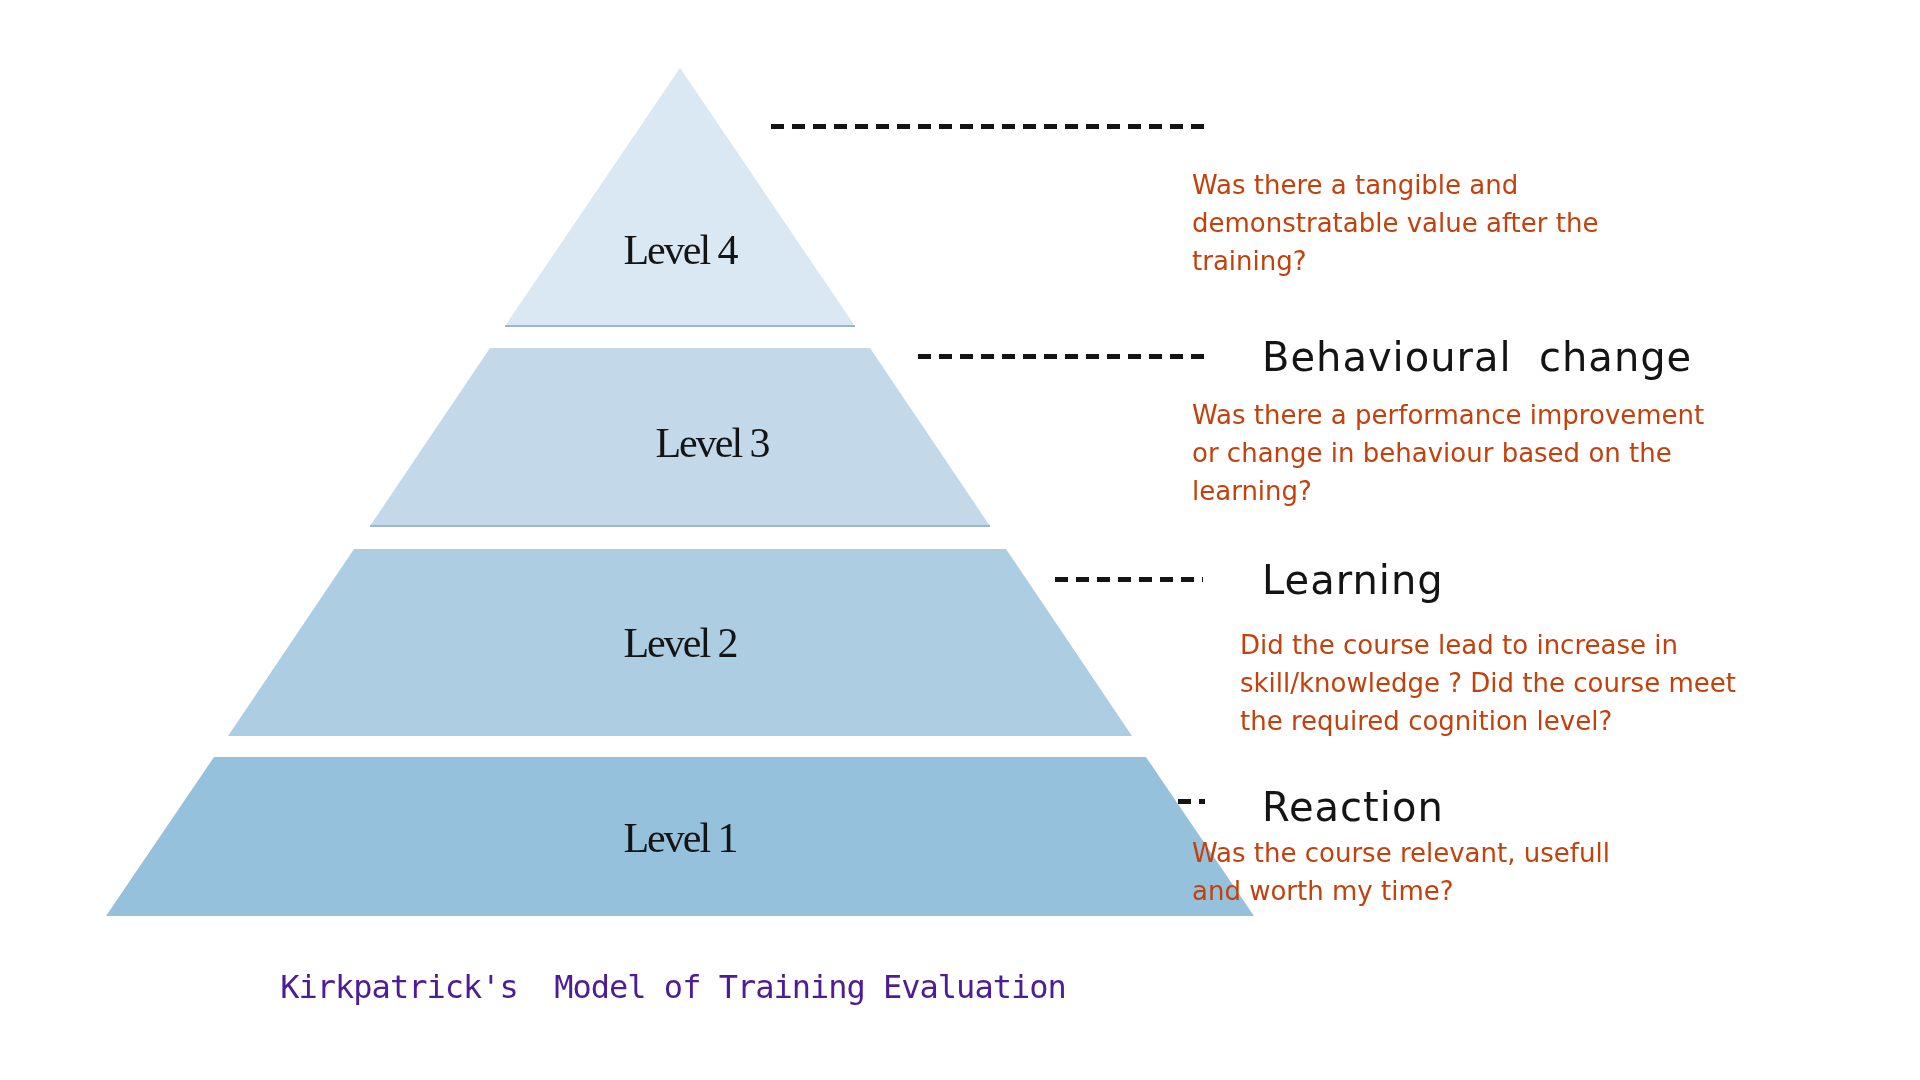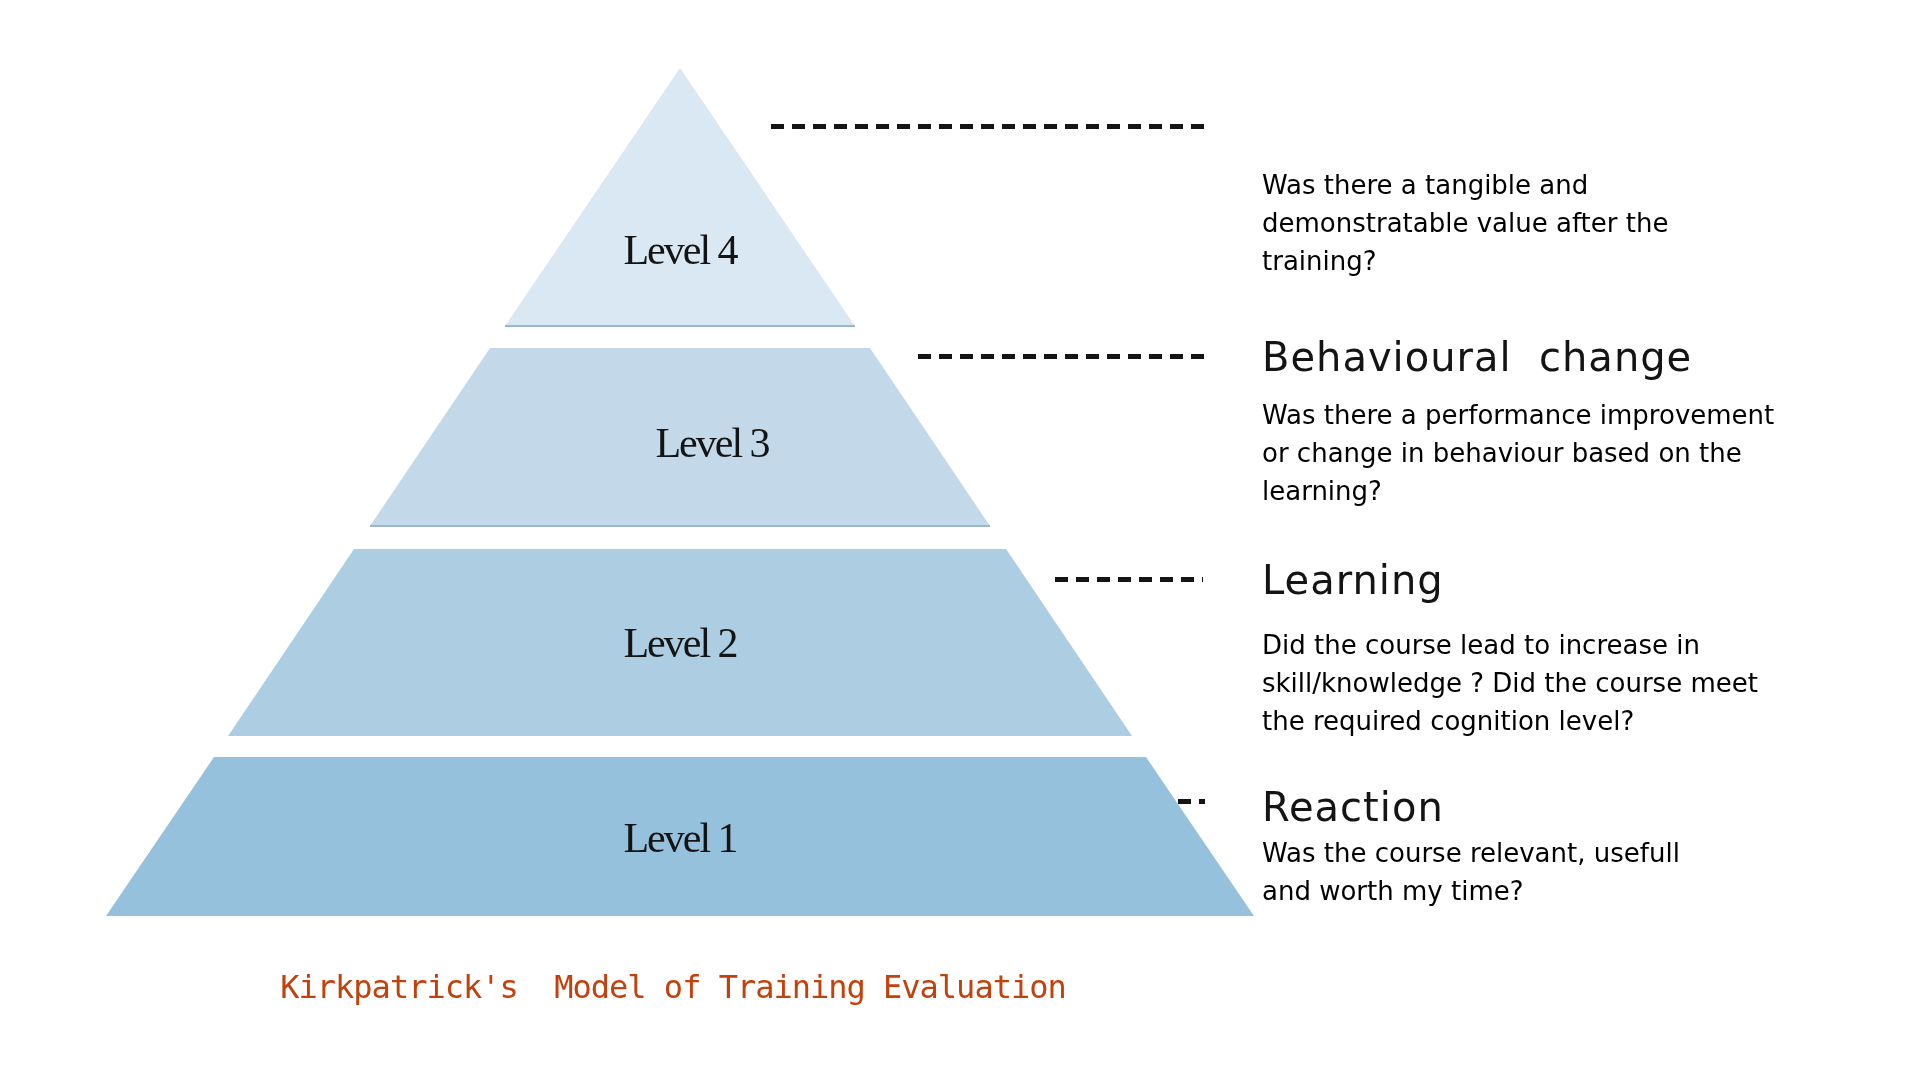--- a/index.html
+++ b/index.html
@@ -30,36 +30,36 @@
     position:absolute;
     left:1262px;
     font-size:40px;
     line-height:48px;
     letter-spacing:1px;
     white-space:pre-wrap;
     color:#141414;
   }
   .annotation-body{
     position:absolute;
-    left:1262px;
+    left:1192px;
     font-size:26px;
     line-height:38px;
     white-space:pre-wrap;
-    color:#000000;
+    color:#c2410c;
   }
   .diagram-title{
     position:absolute;
     left:673px;
     top:968px;
     transform:translateX(-50%);
     font-family:"DejaVu Sans Mono", monospace;
     font-size:32px;
     letter-spacing:-1px;
     white-space:pre;
-    color:#c2410c;
+    color:#4c1d95;
   }
 </style>
 </head>
 <body>
 
 <div id="stage">
 
   <svg id="pyramid-svg" viewBox="0 0 1920 1080" xmlns="http://www.w3.org/2000/svg">
     <polygon points="680,68 855,326 505,326" fill="#d9e8f2"></polygon>
     <line x1="505" y1="326" x2="855" y2="326" stroke-width="2" stroke="#9ab7cc"></line>
@@ -82,21 +82,21 @@
   <div class="annotation-body" style="top:166px;">Was there a tangible and
 demonstratable value after the
 training?</div>
 
   <div class="annotation-heading" style="top:333px;">Behavioural  change</div>
   <div class="annotation-body" style="top:396px;">Was there a performance improvement
 or change in behaviour based on the
 learning?</div>
 
   <div class="annotation-heading" style="top:556px;">Learning</div>
-  <div class="annotation-body" style="top:626px;">Did the course lead to increase in
+  <div class="annotation-body" style="top:626px;margin-left:48px;">Did the course lead to increase in
 skill/knowledge ? Did the course meet
 the required cognition level?</div>
 
   <div class="annotation-heading" style="top:783px;">Reaction</div>
   <div class="annotation-body" style="top:834px;">Was the course relevant, usefull
 and worth my time?</div>
 
   <div class="diagram-title">Kirkpatrick's  Model of Training Evaluation</div>
 
 </div>

